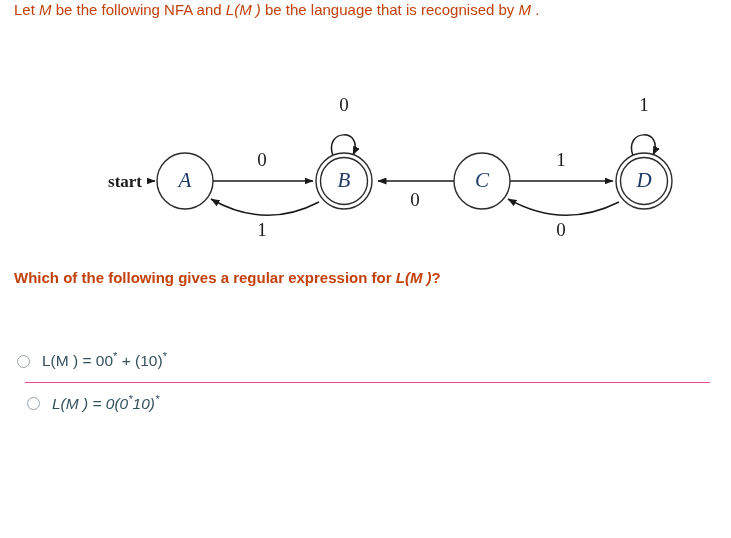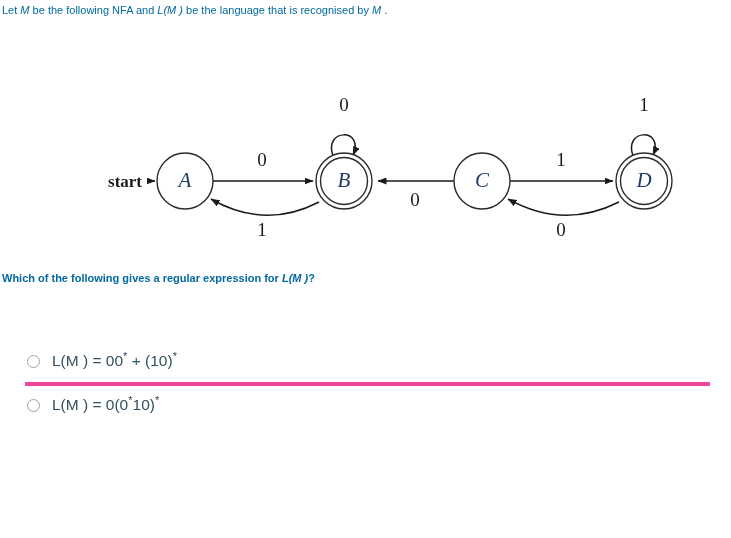--- a/index.html
+++ b/index.html
@@ -11,24 +11,24 @@
     width: 731px;
     height: 538px;
     position: relative;
     font-family: "Liberation Sans", sans-serif;
     color: #2e4a5c;
     overflow: hidden;
   }
 
   .prompt-line {
     position: absolute;
-    left: 2px;
-    font-size: 11px;
+    left: 14px;
+    font-size: 15px;
     line-height: 20px;
-    color: #0369a1;
+    color: #c2410c;
     white-space: nowrap;
   }
   #stem-text { top: 32px; }
   #question-text { top: 268px; font-weight: bold; }
 
   .ital { font-style: italic; }
 
   
   #automaton {
     position: absolute;
@@ -81,28 +81,29 @@
     position: absolute;
     left: 0;
     top: 340px;
     width: 731px;
   }
   .option-row {
     position: relative;
     height: 42px;
     display: flex;
     align-items: center;
-    padding-left: 27px;
+    padding-left: 17px;
     box-sizing: border-box;
   }
   .option-row + .option-row {
-    border-top: 4px solid #ec4899;
+    border-top: 1px solid #ec4899;
     margin-left: 25px;
     margin-right: 21px;
     padding-left: 2px;
+    font-style: italic;
   }
   .radio-mark {
     width: 13px;
     height: 13px;
     border: 1.3px solid #9aa3a9;
     border-radius: 50%;
     box-sizing: border-box;
     flex: 0 0 auto;
   }
   .option-text {

